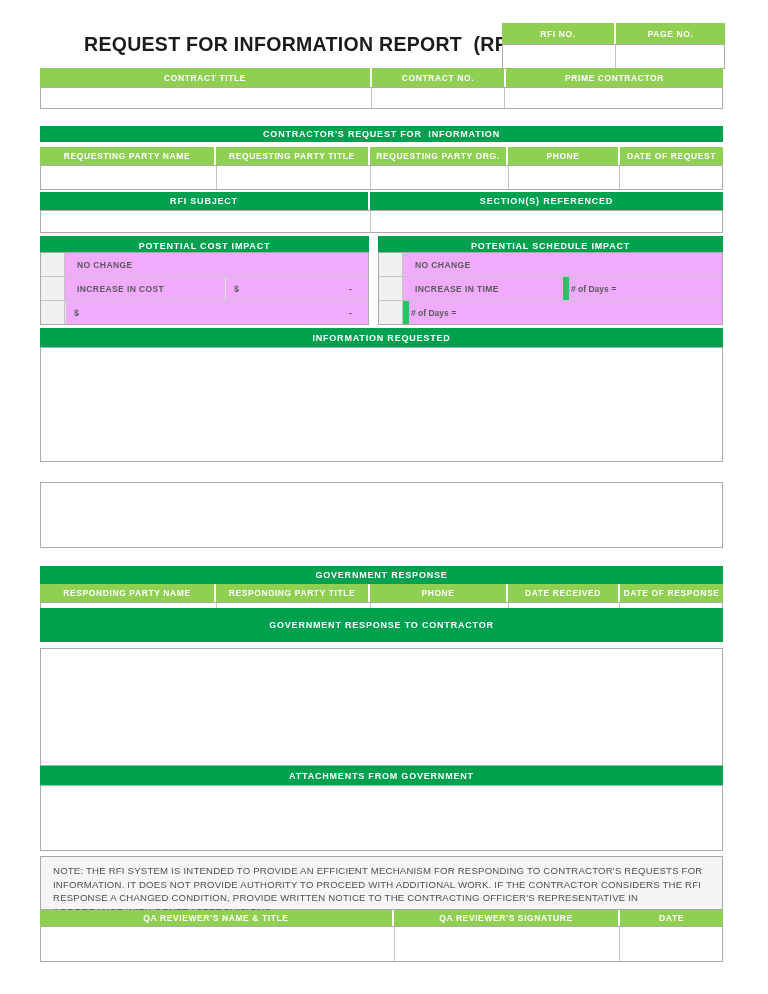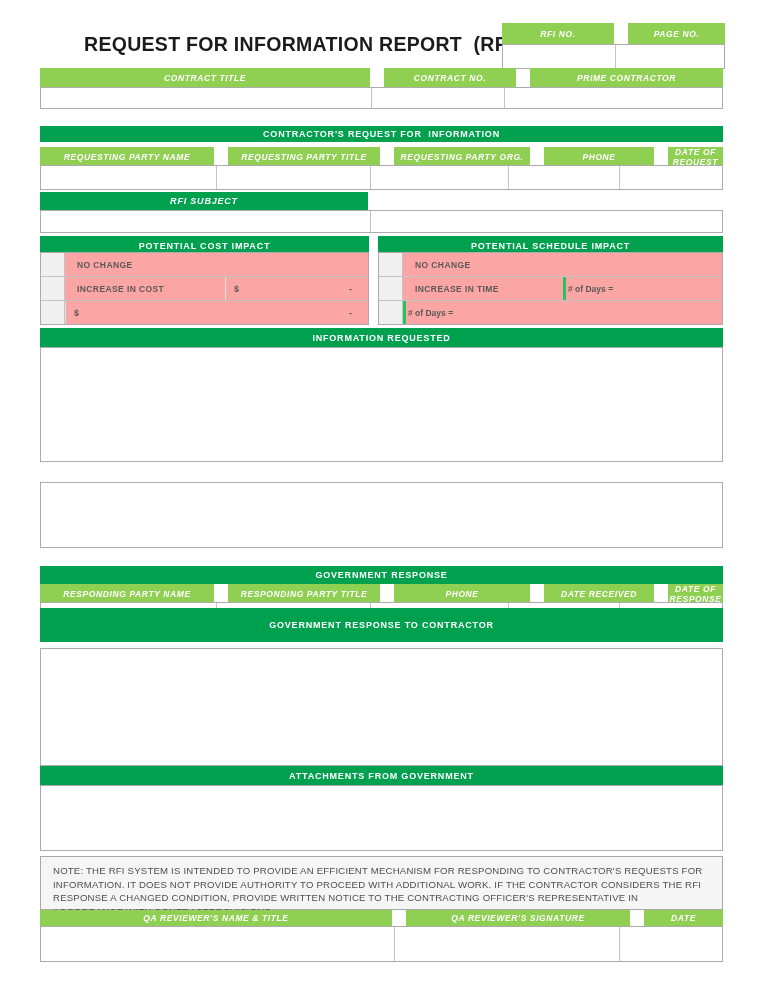--- a/index.html
+++ b/index.html
@@ -20,50 +20,50 @@
     background:var(--dg);color:#fff;font-weight:bold;font-size:9px;
     letter-spacing:.8px;display:flex;align-items:center;justify-content:center;
     text-transform:uppercase;
   }
   
   .lcell{
     background:var(--lg);color:#fff;font-weight:bold;font-size:8.5px;
     letter-spacing:.6px;display:flex;align-items:center;justify-content:center;
     text-transform:uppercase;text-align:center;
   }
-  .grid{display:grid;column-gap:14px;font-style:italic;}
+  .grid{display:grid;column-gap:2px;}
   
   .wbox{background:#fff;border:1px solid var(--bd);box-sizing:border-box;}
   .wrow{display:grid;background:#fff;border:1px solid var(--bd);box-sizing:border-box;}
   .wrow > div{border-left:1px solid var(--div);}
   .wrow > div:first-child{border-left:none;}
   .title{
     font-size:19.5px;font-weight:bold;color:#1b1b1b;letter-spacing:.3px;
     white-space:pre;
   }
   
-  .imp-table{background:#fca5a5;border:1px solid var(--bd);box-sizing:border-box;
+  .imp-table{background:#f0abfc;border:1px solid var(--bd);box-sizing:border-box;
     display:flex;flex-direction:column;}
   .imp-row{flex:1;display:flex;align-items:stretch;border-top:1px solid var(--div);}
   .imp-row:first-child{border-top:none;}
   .chk{width:23px;background:#F0F0F0;border-right:1px solid var(--div);}
   .imp-label{
     width:160px;display:flex;align-items:center;padding-left:12px;
     font-size:8.5px;font-weight:bold;color:var(--txt);letter-spacing:.4px;
     text-transform:uppercase;box-sizing:border-box;
   }
   .imp-val{
     flex:1;display:flex;align-items:center;justify-content:space-between;
     padding:0 16px 0 8px;font-size:9px;font-weight:bold;color:var(--txt);
     border-left:1px solid #E0E0E0;
   }
   .imp-days{
     flex:1;display:flex;align-items:center;padding-left:2px;
     font-size:8.5px;font-weight:bold;color:var(--txt);
-    border-left:3px solid #22c55e;
+    border-left:6px solid #22c55e;
   }
   .note{
     background:#F5F5F5;border:1px solid #A8A8A8;box-sizing:border-box;
     color:#4F4F4F;font-size:9.6px;line-height:13.6px;letter-spacing:.2px;
     padding:7px 12px 0 12px;
   }
 </style>
 </head>
 <body>
 
@@ -103,20 +103,21 @@
   <div class="abs wrow" style="left:40px;top:165px;width:683px;height:25px;grid-template-columns:175px 154px 138px 111px 1fr;">
     <div></div>
     <div></div>
     <div></div>
     <div></div>
     <div></div>
   </div>
 
   <div class="abs grid" style="left:40px;top:192px;width:683px;grid-template-columns:328px 1fr;height:18px;">
     <div class="band">RFI SUBJECT</div>
+    <div class="band">SECTION(S) REFERENCED</div>
   </div>
   <div class="abs wrow" style="left:40px;top:210px;width:683px;height:23px;grid-template-columns:329px 1fr;">
     <div></div>
     <div></div>
   </div>
 
   <div class="abs" style="left:40px;top:236px;width:683px;height:19px;display:grid;grid-template-columns:329px 1fr;column-gap:9px;">
     <div class="band">POTENTIAL COST IMPACT</div>
     <div class="band">POTENTIAL SCHEDULE IMPACT</div>
   </div>

